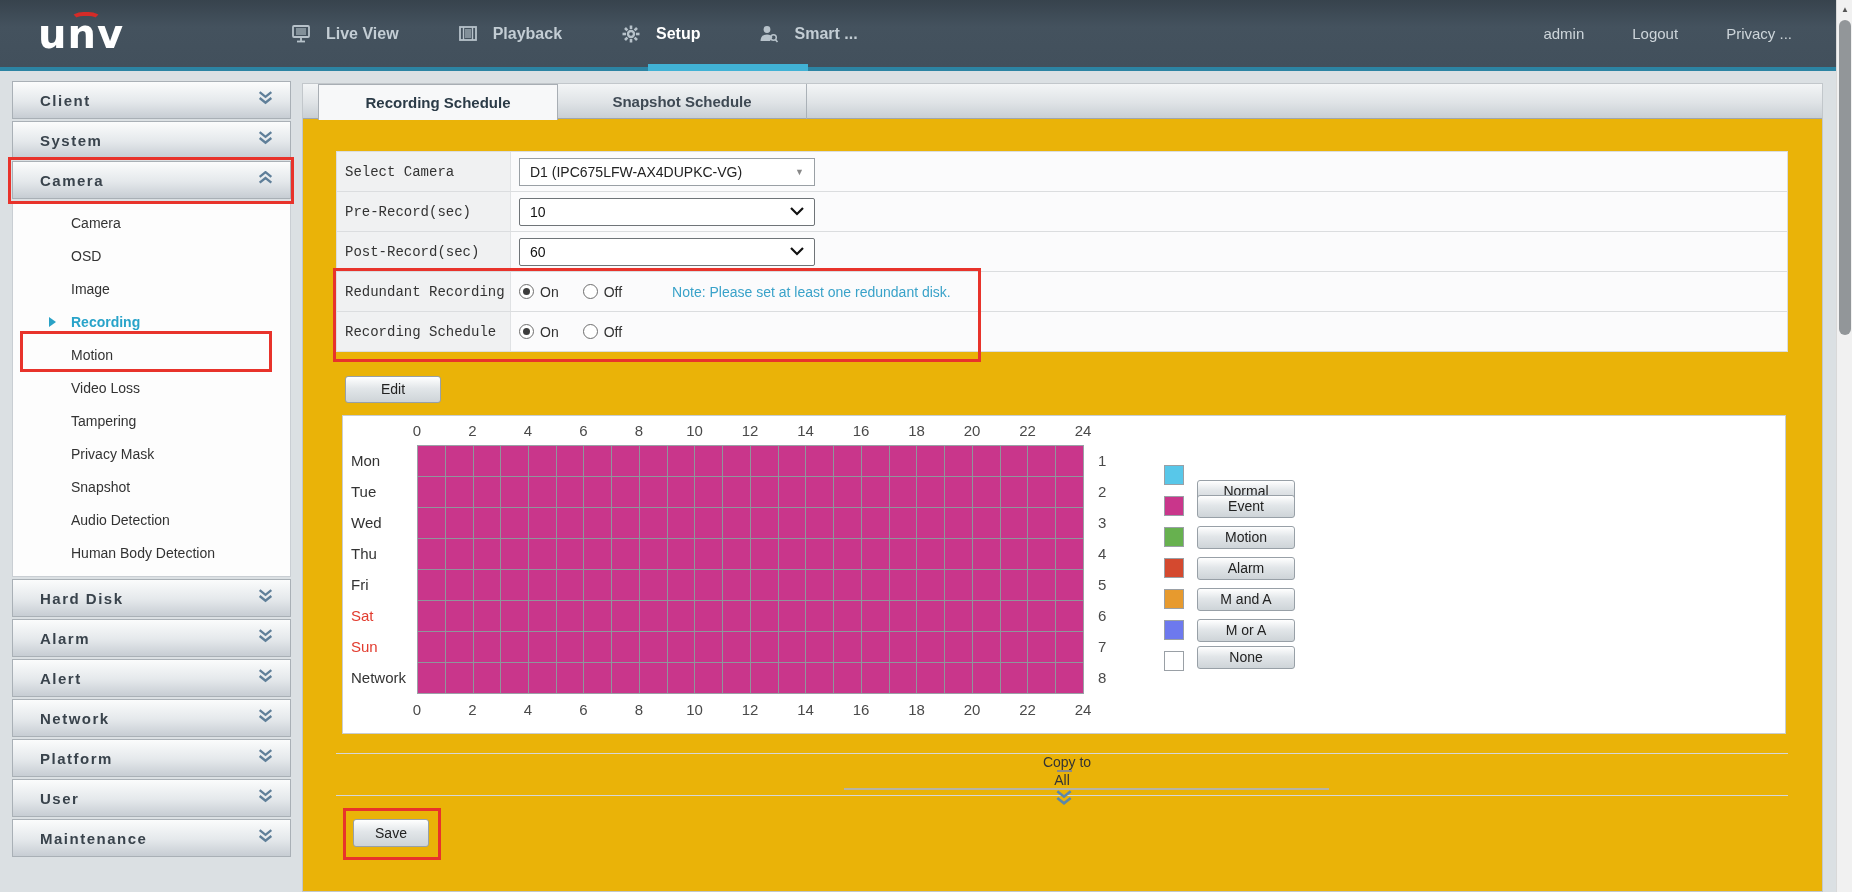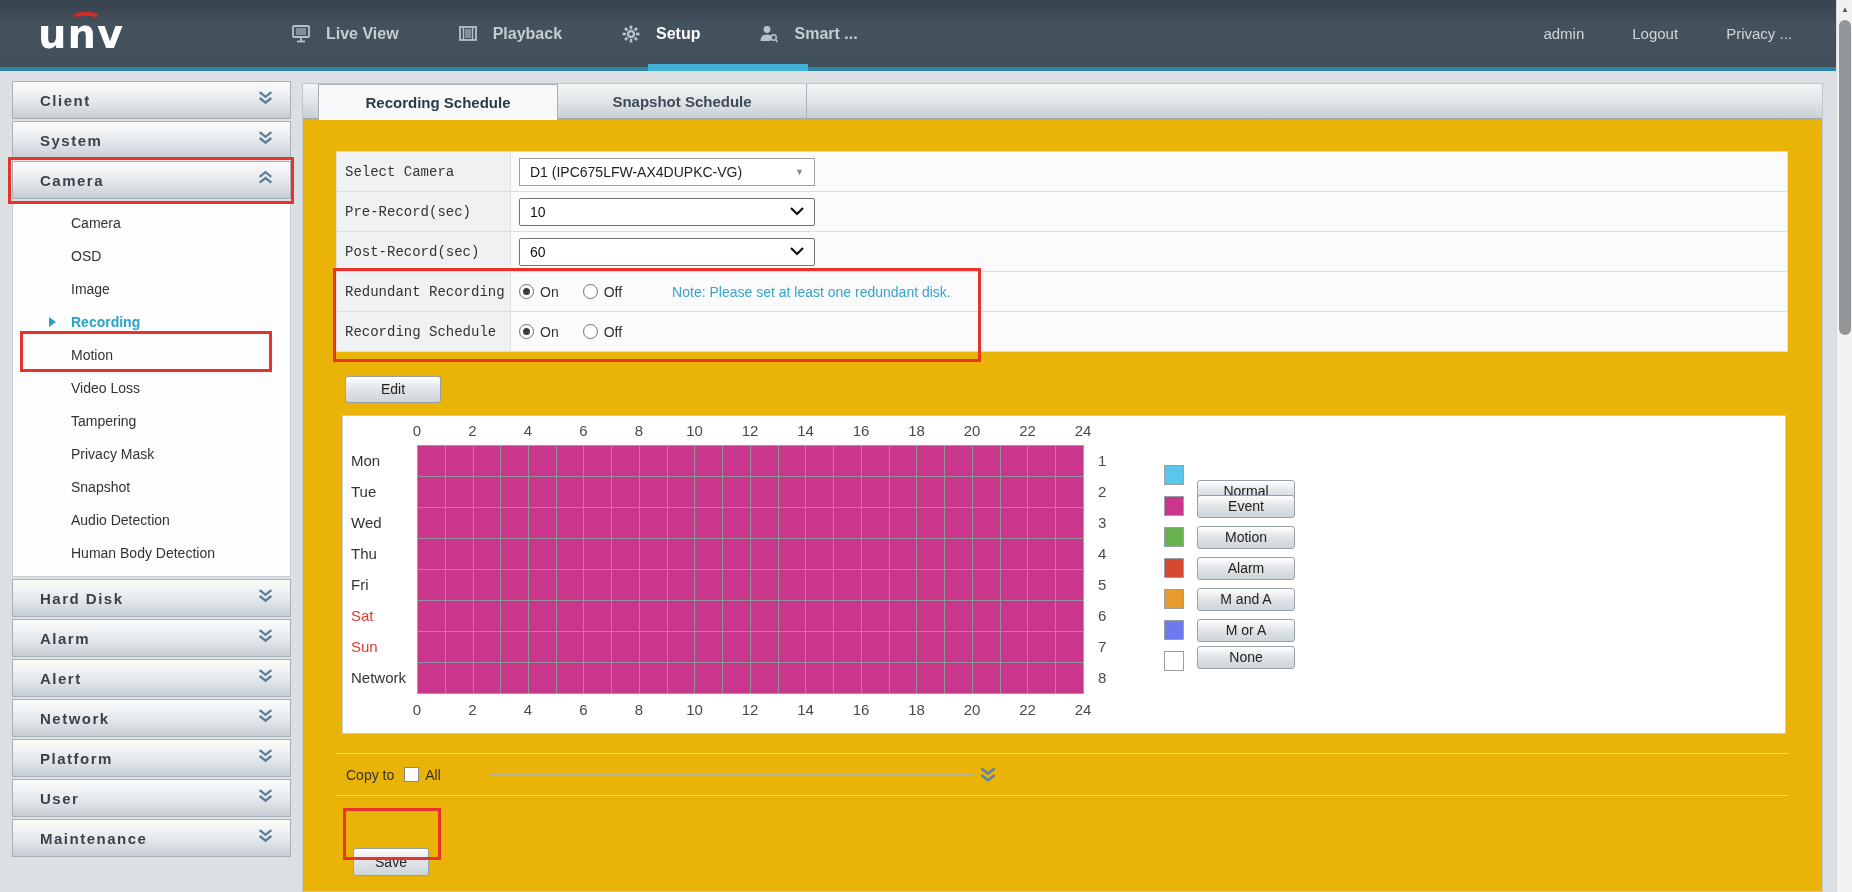--- a/index.html
+++ b/index.html
@@ -85,25 +85,25 @@
   #grid{position:absolute;left:74px;top:29px;width:667px;height:249px;border:1px solid #9aa0a6;cursor:pointer;
         background-image:
           repeating-linear-gradient(90deg, rgba(0,0,0,0) 0px, rgba(0,0,0,0) 26.75px, #8f959b 26.75px, #8f959b 27.75px),
           repeating-linear-gradient(180deg, rgba(0,0,0,0) 0px, rgba(0,0,0,0) 30px, #8f959b 30px, #8f959b 31px);}
   .legend-swatch{position:absolute;left:821px;width:20px;height:20px;border:1px solid #9aa0a6;}
   .legend-btn{position:absolute;left:854px;width:98px;height:23px;line-height:21px;}
 
   
   #copy-row{position:absolute;left:33px;top:669px;width:1452px;height:43px;
       border-top:1px solid #d5d7d9;border-bottom:1px solid #d5d7d9;
-      display:flex;align-items:center;font-size:14px;color:#333;}
+      display:flex;align-items:center;font-size:14px;color:#333;flex-direction:column;}
   #copy-row .cb{width:15px;height:15px;border:1px solid #8a8a8a;background:#fff;margin:0 6px 0 10px;cursor:pointer;}
   #copy-line{width:485px;height:0;border-top:2px solid #b7b3a3;margin-left:48px;}
   #copy-chev{margin-left:4px;color:#5c87ab;display:inline-flex;cursor:pointer;}
-  #save-btn{position:absolute;left:50px;top:764px;width:76px;height:28px;line-height:26px;text-align:center;}
+  #save-btn{position:absolute;left:50px;top:735px;width:76px;height:28px;line-height:26px;text-align:center;}
 
   
   .redbox{position:absolute;border:3px solid #e8332b;pointer-events:none;}
   #rb-camera{left:8px;top:157px;width:286px;height:47px;}
   #rb-schedule{left:20px;top:331px;width:252px;height:41px;}
   #rb-redundant{left:333px;top:268px;width:648px;height:94px;}
   #rb-save{left:343px;top:808px;width:98px;height:52px;}
 </style>
 </head>
 <body>

